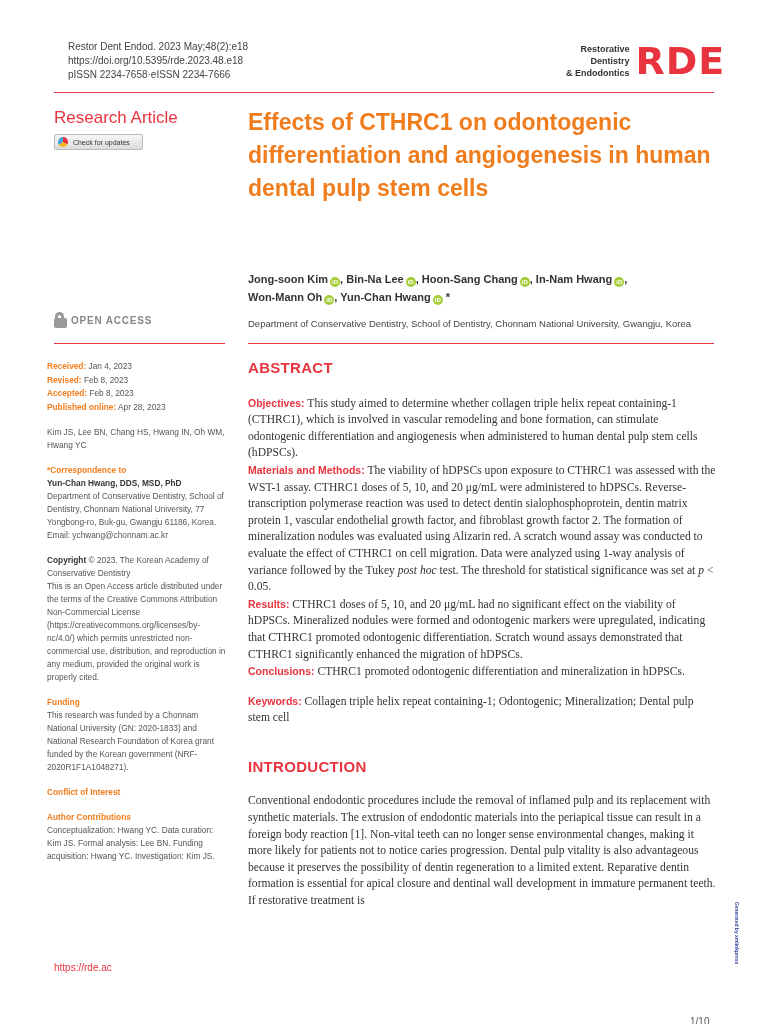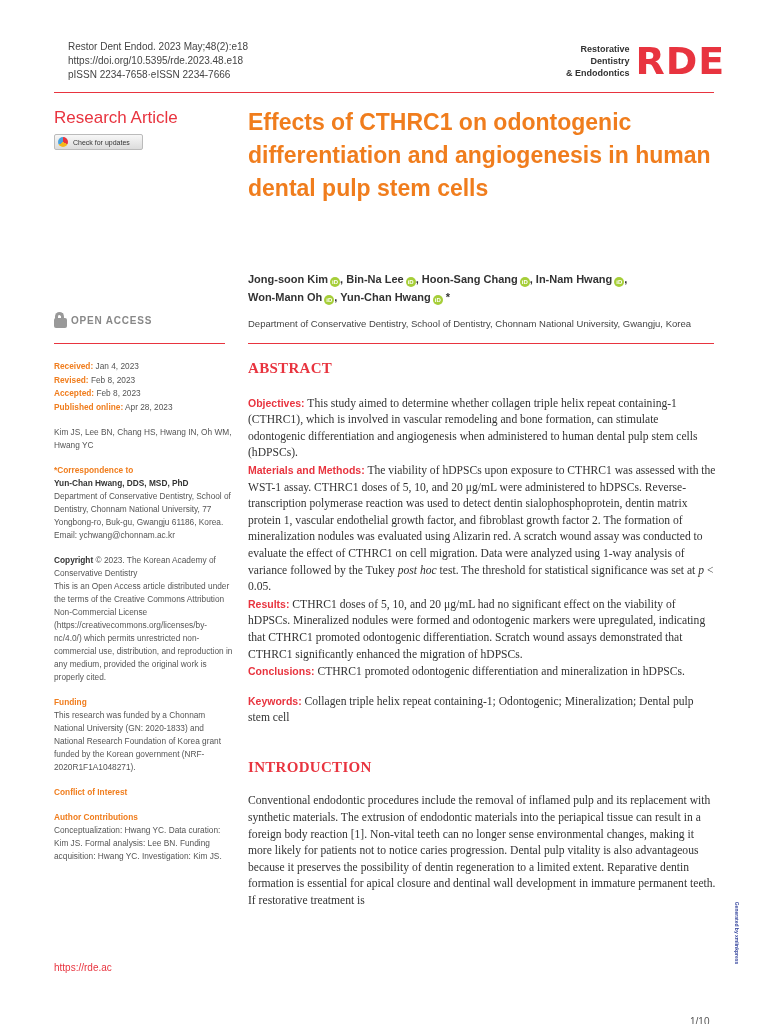--- a/index.html
+++ b/index.html
@@ -25,29 +25,29 @@
   .affiliation { position: absolute; left: 248px; top: 318px; font-size: 9.5px; color: #444; }
 
   .open-access { position: absolute; left: 54px; top: 312px; display: flex; align-items: center; }
   .oa-icon { width: 13px; height: 16px; position: relative; margin-right: 4px; }
   .oa-icon .body { position: absolute; left: 0; bottom: 0; width: 13px; height: 10px; background: #999; border-radius: 2px; }
   .oa-icon .shackle { position: absolute; left: 1px; top: 0; width: 9px; height: 9px; border: 3px solid #999; border-bottom: none; border-radius: 5px 5px 0 0; }
   .oa-label { font-size: 10px; font-weight: bold; color: #888; letter-spacing: 0.8px; }
   .sidebar-rule { position: absolute; left: 54px; top: 343px; width: 171px; height: 1px; background: #e8343f; }
   .main-rule { position: absolute; left: 248px; top: 343px; width: 466px; height: 1px; background: #e8343f; }
 
-  .sidebar { position: absolute; left: 54px; top: 360px; width: 180px; font-size: 8.3px; line-height: 13px; color: #555; }
+  .sidebar { position: absolute; left: 47px; top: 360px; width: 180px; font-size: 8.3px; line-height: 13px; color: #555; }
   .sidebar .label { color: #f07d1d; font-weight: bold; }
   .sidebar .dates div { line-height: 13.5px; }
   .sb-block { margin-top: 12px; }
   .sb-heading { color: #f07d1d; font-weight: bold; }
   .sb-name { color: #333; font-weight: bold; }
 
   .main { position: absolute; left: 248px; top: 360px; width: 470px; font-family: "Liberation Serif", serif; font-size: 11.6px; line-height: 16.6px; color: #333; }
-  .section-heading { font-family: Liberation Serif, serif; font-weight: bold; font-size: 15px; color: #e8343f; letter-spacing: 0.3px; }
+  .section-heading { font-family: Liberation Sans, sans-serif; font-weight: bold; font-size: 15px; color: #e8343f; letter-spacing: 0.3px; }
   .abs-label { font-family: "Liberation Sans", sans-serif; font-weight: bold; color: #e8343f; font-size: 10.5px; }
 
   .footer-url { position: absolute; left: 54px; top: 962px; font-size: 10px; color: #e8343f; }
   .footer-page { position: absolute; left: 690px; top: 1016px; font-size: 10px; color: #555; }
   .xml-badge { position: absolute; left: 729px; top: 885px; width: 14px; height: 100px; }
   .xml-badge span { position: absolute; left: -42px; top: 45px; width: 100px; transform: rotate(90deg); font-size: 5px; color: #3a4aa0; font-weight: bold; text-align: center; }
 </style>
 </head>
 <body>
 

